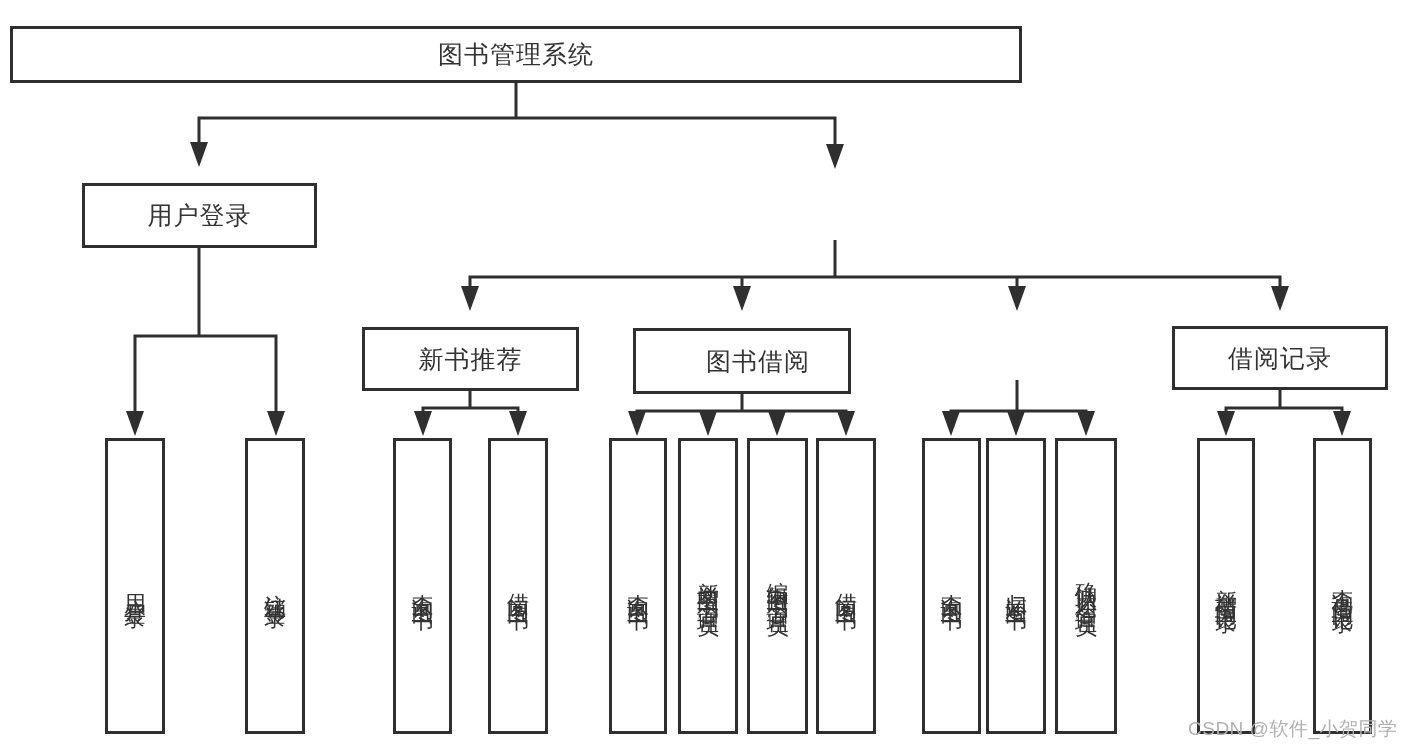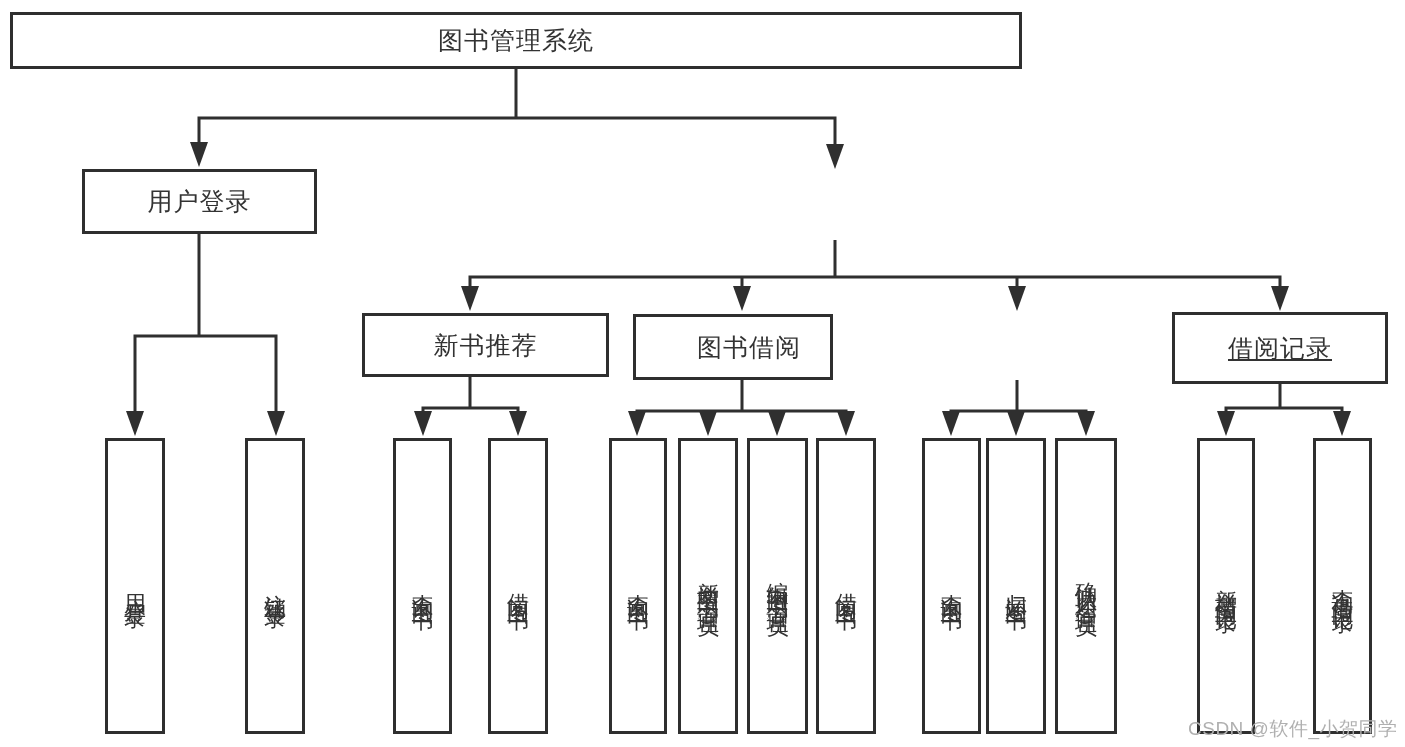--- a/index.html
+++ b/index.html
@@ -12,21 +12,21 @@
   .connector-layer { position:absolute; left:0; top:0; width:1405px; height:747px; }
   .conn { fill:none; stroke:var(--line,#2f2f2f); stroke-width:3; }
   .arrow { fill:var(--line,#2f2f2f); stroke:none; }
   .node {
     position:absolute; box-sizing:border-box;
     background:#fff; border:3px solid var(--line,#2f2f2f);
     color:var(--text,#333);
     display:flex; align-items:center; justify-content:center;
     text-align:center;
   }
-  .h-node { font-size:25px; letter-spacing:1px; white-space:nowrap; }
+  .h-node { font-size:25px; letter-spacing:1px; white-space:nowrap;margin-top:14px; }
   .v-node {
     font-size:22px; letter-spacing:5px;
     writing-mode:vertical-rl; text-orientation:mixed;
     line-height:1;
   }
   .watermark {
     position:absolute; left:1188px; top:716px;
     font-size:19px; color:var(--watermark,#b0b0b0);
     white-space:nowrap; letter-spacing:0.5px;
   }
@@ -69,23 +69,23 @@
 
     <path class="conn" d="M1280,376 V408 M1224.5,408 H1343.5 M1226,408 V416 M1342,408 V416"></path>
     <polygon class="arrow" points="1217,411 1235,411 1226,436"></polygon>
     <polygon class="arrow" points="1333,411 1351,411 1342,436"></polygon>
   </svg>
 
   <div class="node h-node" style="left:10px; top:12px; width:1012px; height:57px;">图书管理系统</div>
 
   <div class="node h-node" style="left:82px; top:169px; width:235px; height:65px;">用户登录</div>
 
-  <div class="node h-node" style="left:362px; top:313px; width:247px; height:64px;">新书推荐</div>
-  <div class="node h-node" style="left:633px; top:314px; width:200px; height:66px;padding-left:32px;">图书借阅</div>
-  <div class="node h-node" style="left:1172px; top:312px; width:216px; height:72px;text-decoration:underline;">借阅记录</div>
+  <div class="node h-node" style="left:362px; top:313px; width:217px; height:64px;">新书推荐</div>
+  <div class="node h-node" style="left:633px; top:314px; width:218px; height:66px;padding-left:32px;">图书借阅</div>
+  <div class="node h-node" style="left:1172px; top:312px; width:216px; height:64px;">借阅记录</div>
 
   <div class="node v-node" style="left:105px; top:438px; width:60px; height:296px;">用户登录</div>
   <div class="node v-node" style="left:245px; top:438px; width:60px; height:296px;">注销登录</div>
 
   <div class="node v-node" style="left:393px; top:438px; width:59px; height:296px;">查询图书</div>
   <div class="node v-node" style="left:488px; top:438px; width:60px; height:296px;">借阅图书</div>
 
   <div class="node v-node" style="left:609px; top:438px; width:58px; height:296px;">查询图书</div>
   <div class="node v-node" style="left:678px; top:438px; width:60px; height:296px;">新增图书（管理员）</div>
   <div class="node v-node" style="left:747px; top:438px; width:61px; height:296px;">编辑图书（管理员）</div>

